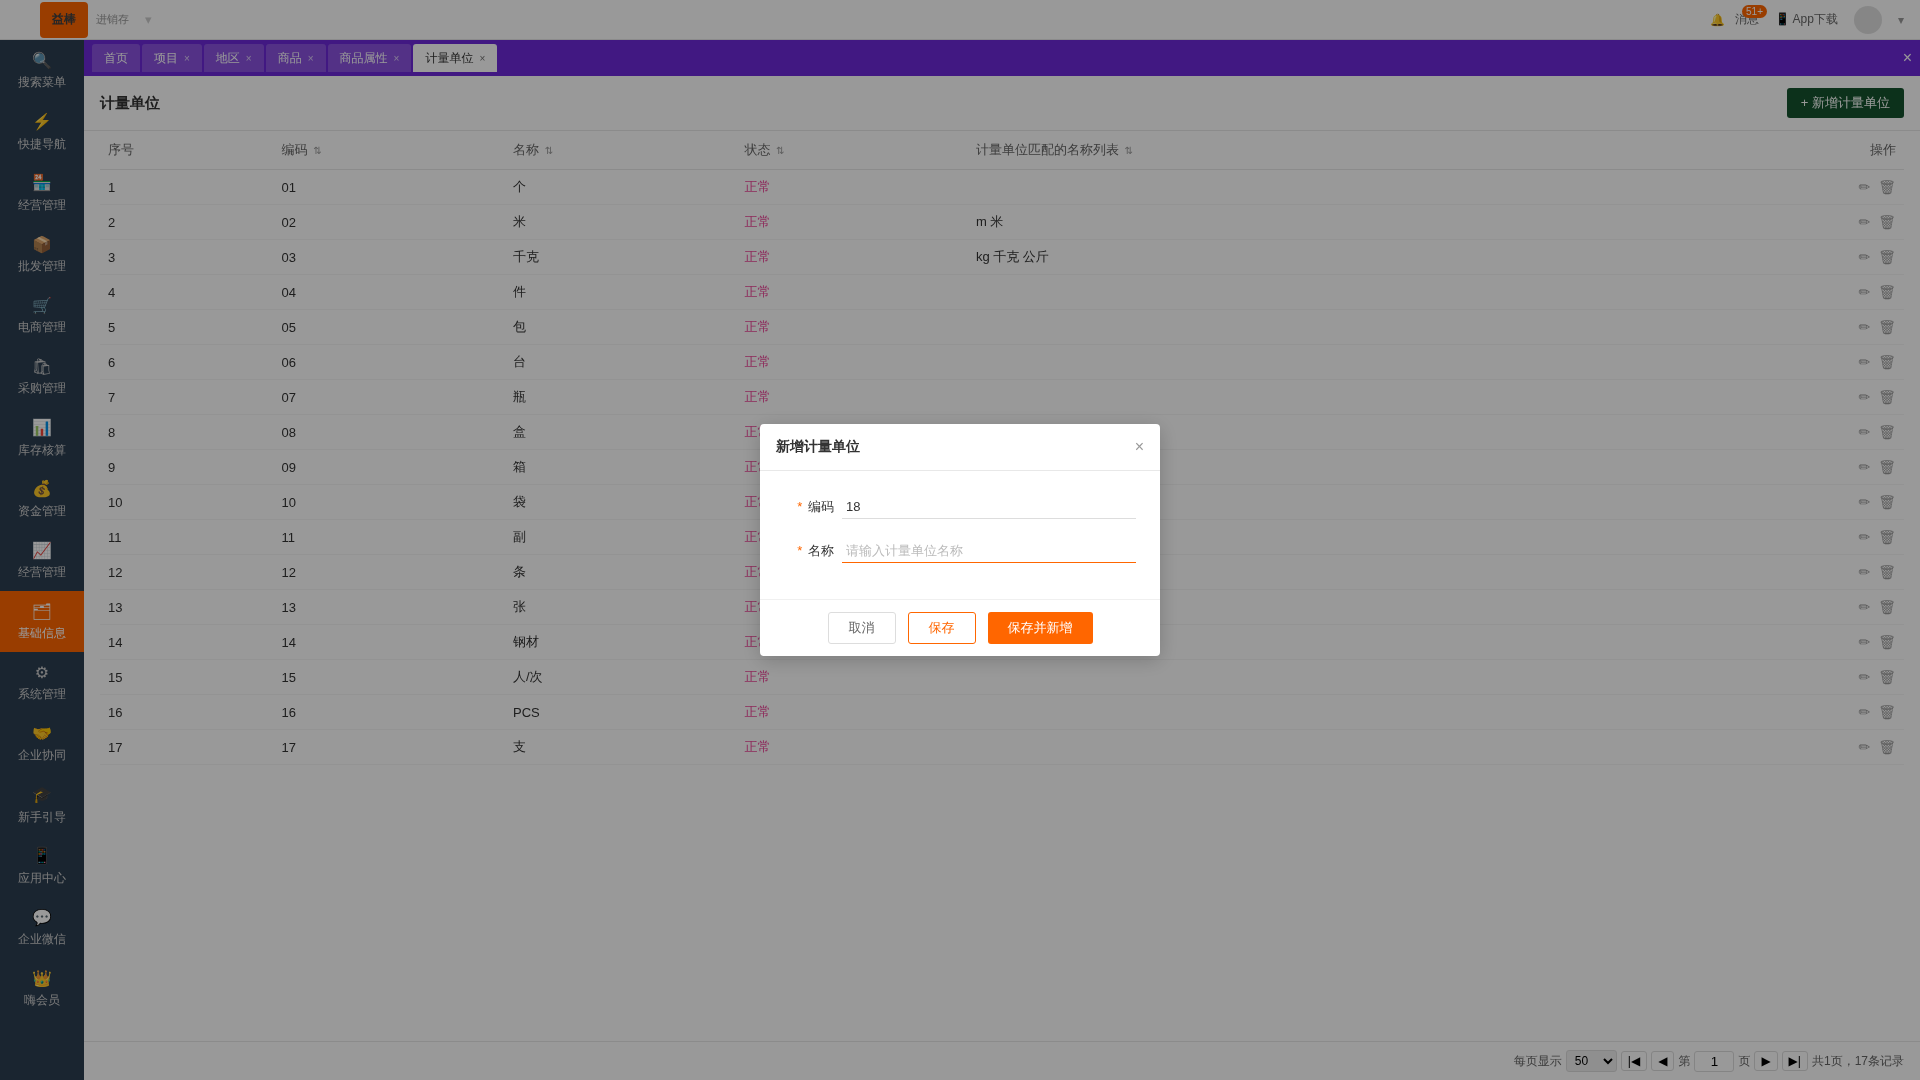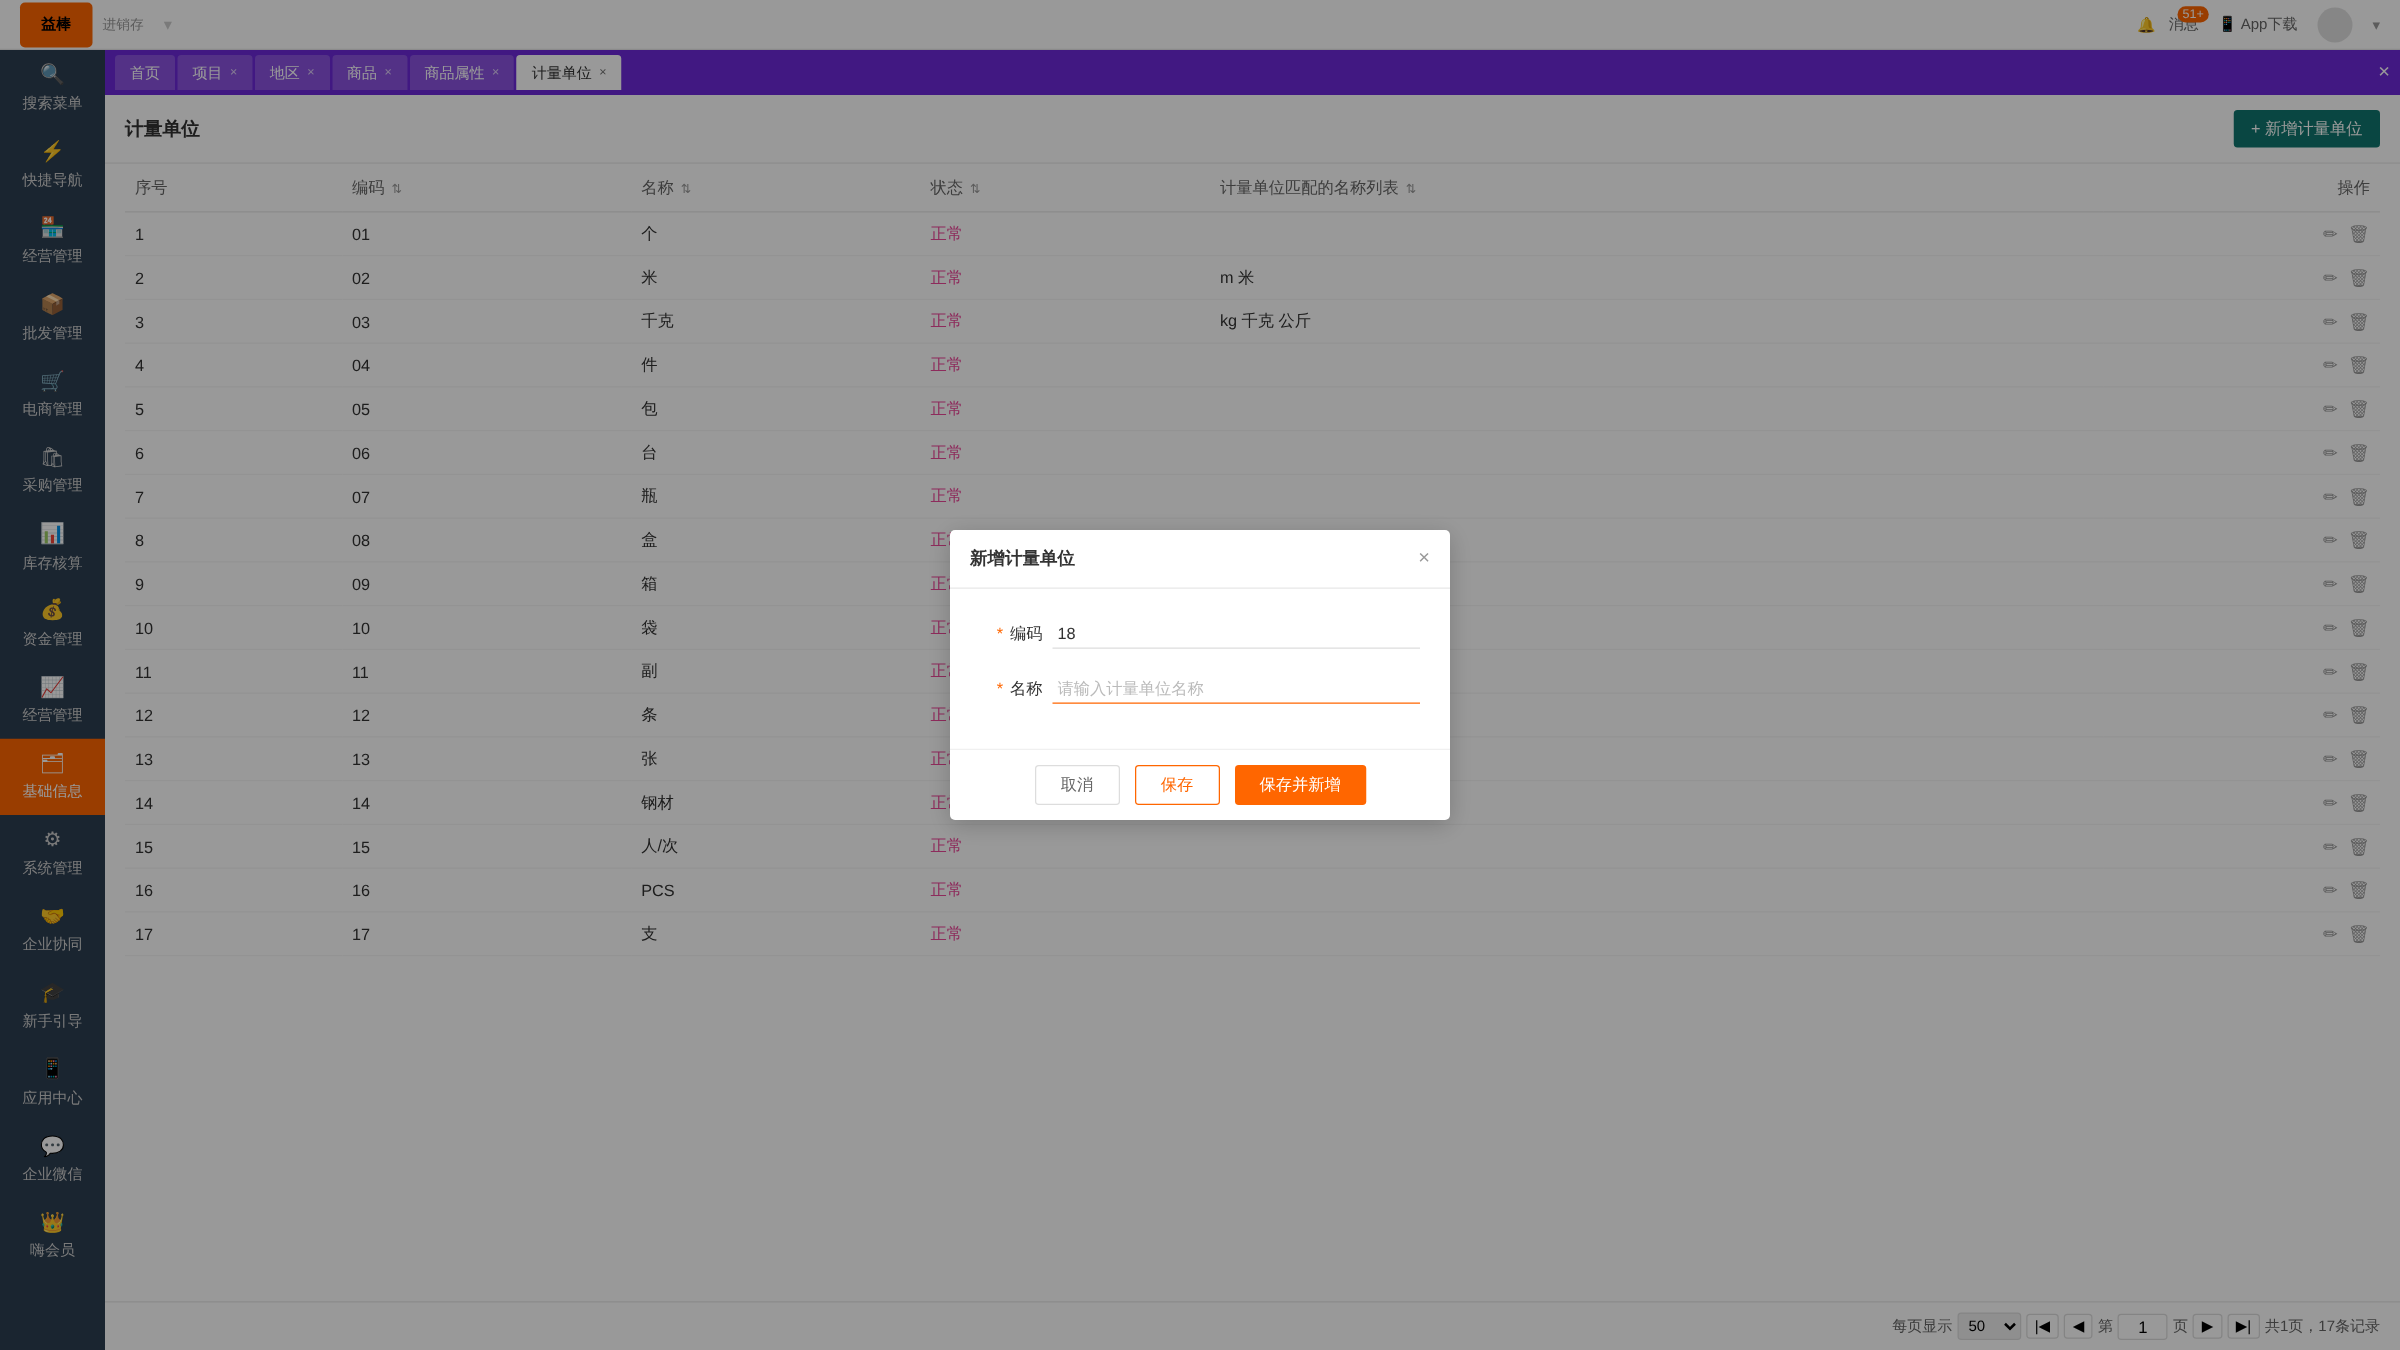--- a/index.html
+++ b/index.html
@@ -14,30 +14,31 @@
       align-items: center;
       padding: 0 16px;
       justify-content: space-between;
     }
     .logo-area {
       display: flex;
       align-items: center;
       gap: 8px;
     }
     .logo-icon {
-      width: 58px;
+      width: 48px;
       height: 36px;
       background: #f60;
       border-radius: 4px;
       display: flex;
       align-items: center;
       justify-content: center;
-      color: #000000;
+      color: #404040;
       font-weight: bold;
       font-size: 12px;
+      margin-left: 24px;
     }
     .header-right {
       display: flex;
       align-items: center;
       gap: 16px;
       font-size: 12px;
       color: #666;
     }
     .notification-badge {
       position: relative;
@@ -141,21 +142,21 @@
       display: flex;
       align-items: center;
       justify-content: space-between;
     }
     .page-title {
       font-size: 15px;
       font-weight: bold;
       color: #333;
     }
     .add-btn {
-      background: #0f766e;
+      background: #14532d;
       color: #fff;
       border: none;
       padding: 6px 14px;
       border-radius: 3px;
       cursor: pointer;
       font-size: 13px;
     }
 
     
     .table-area {

